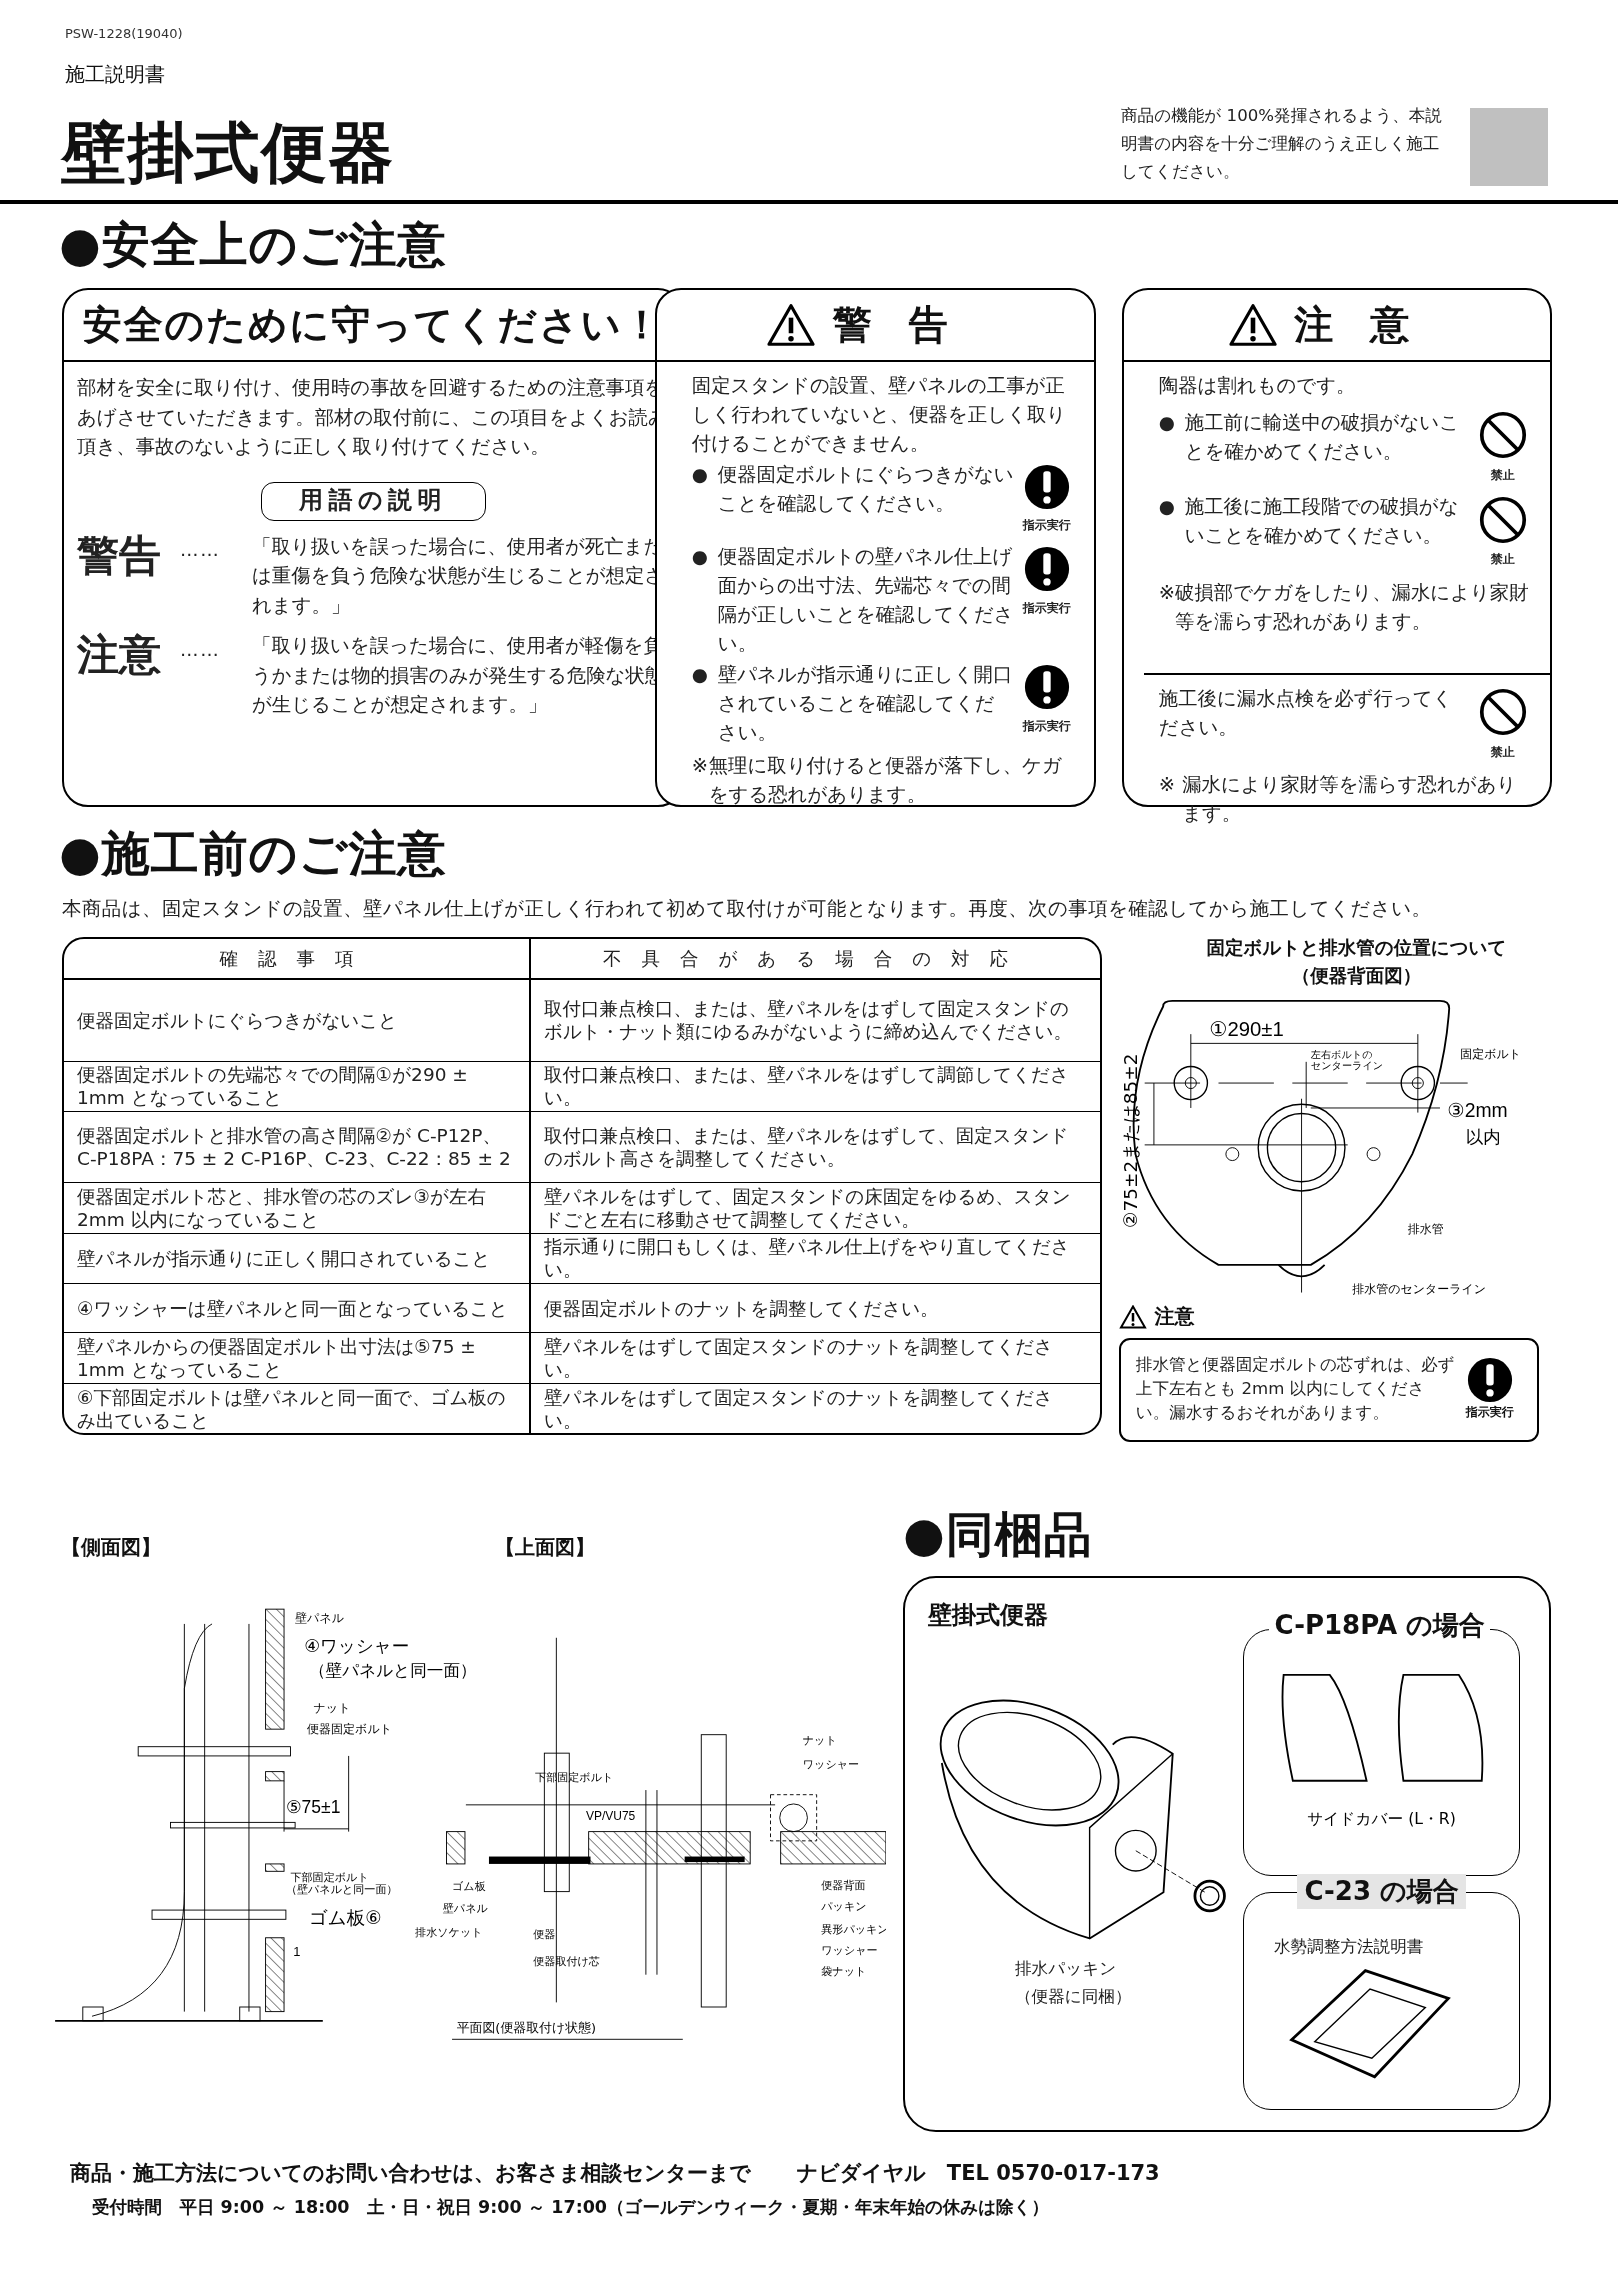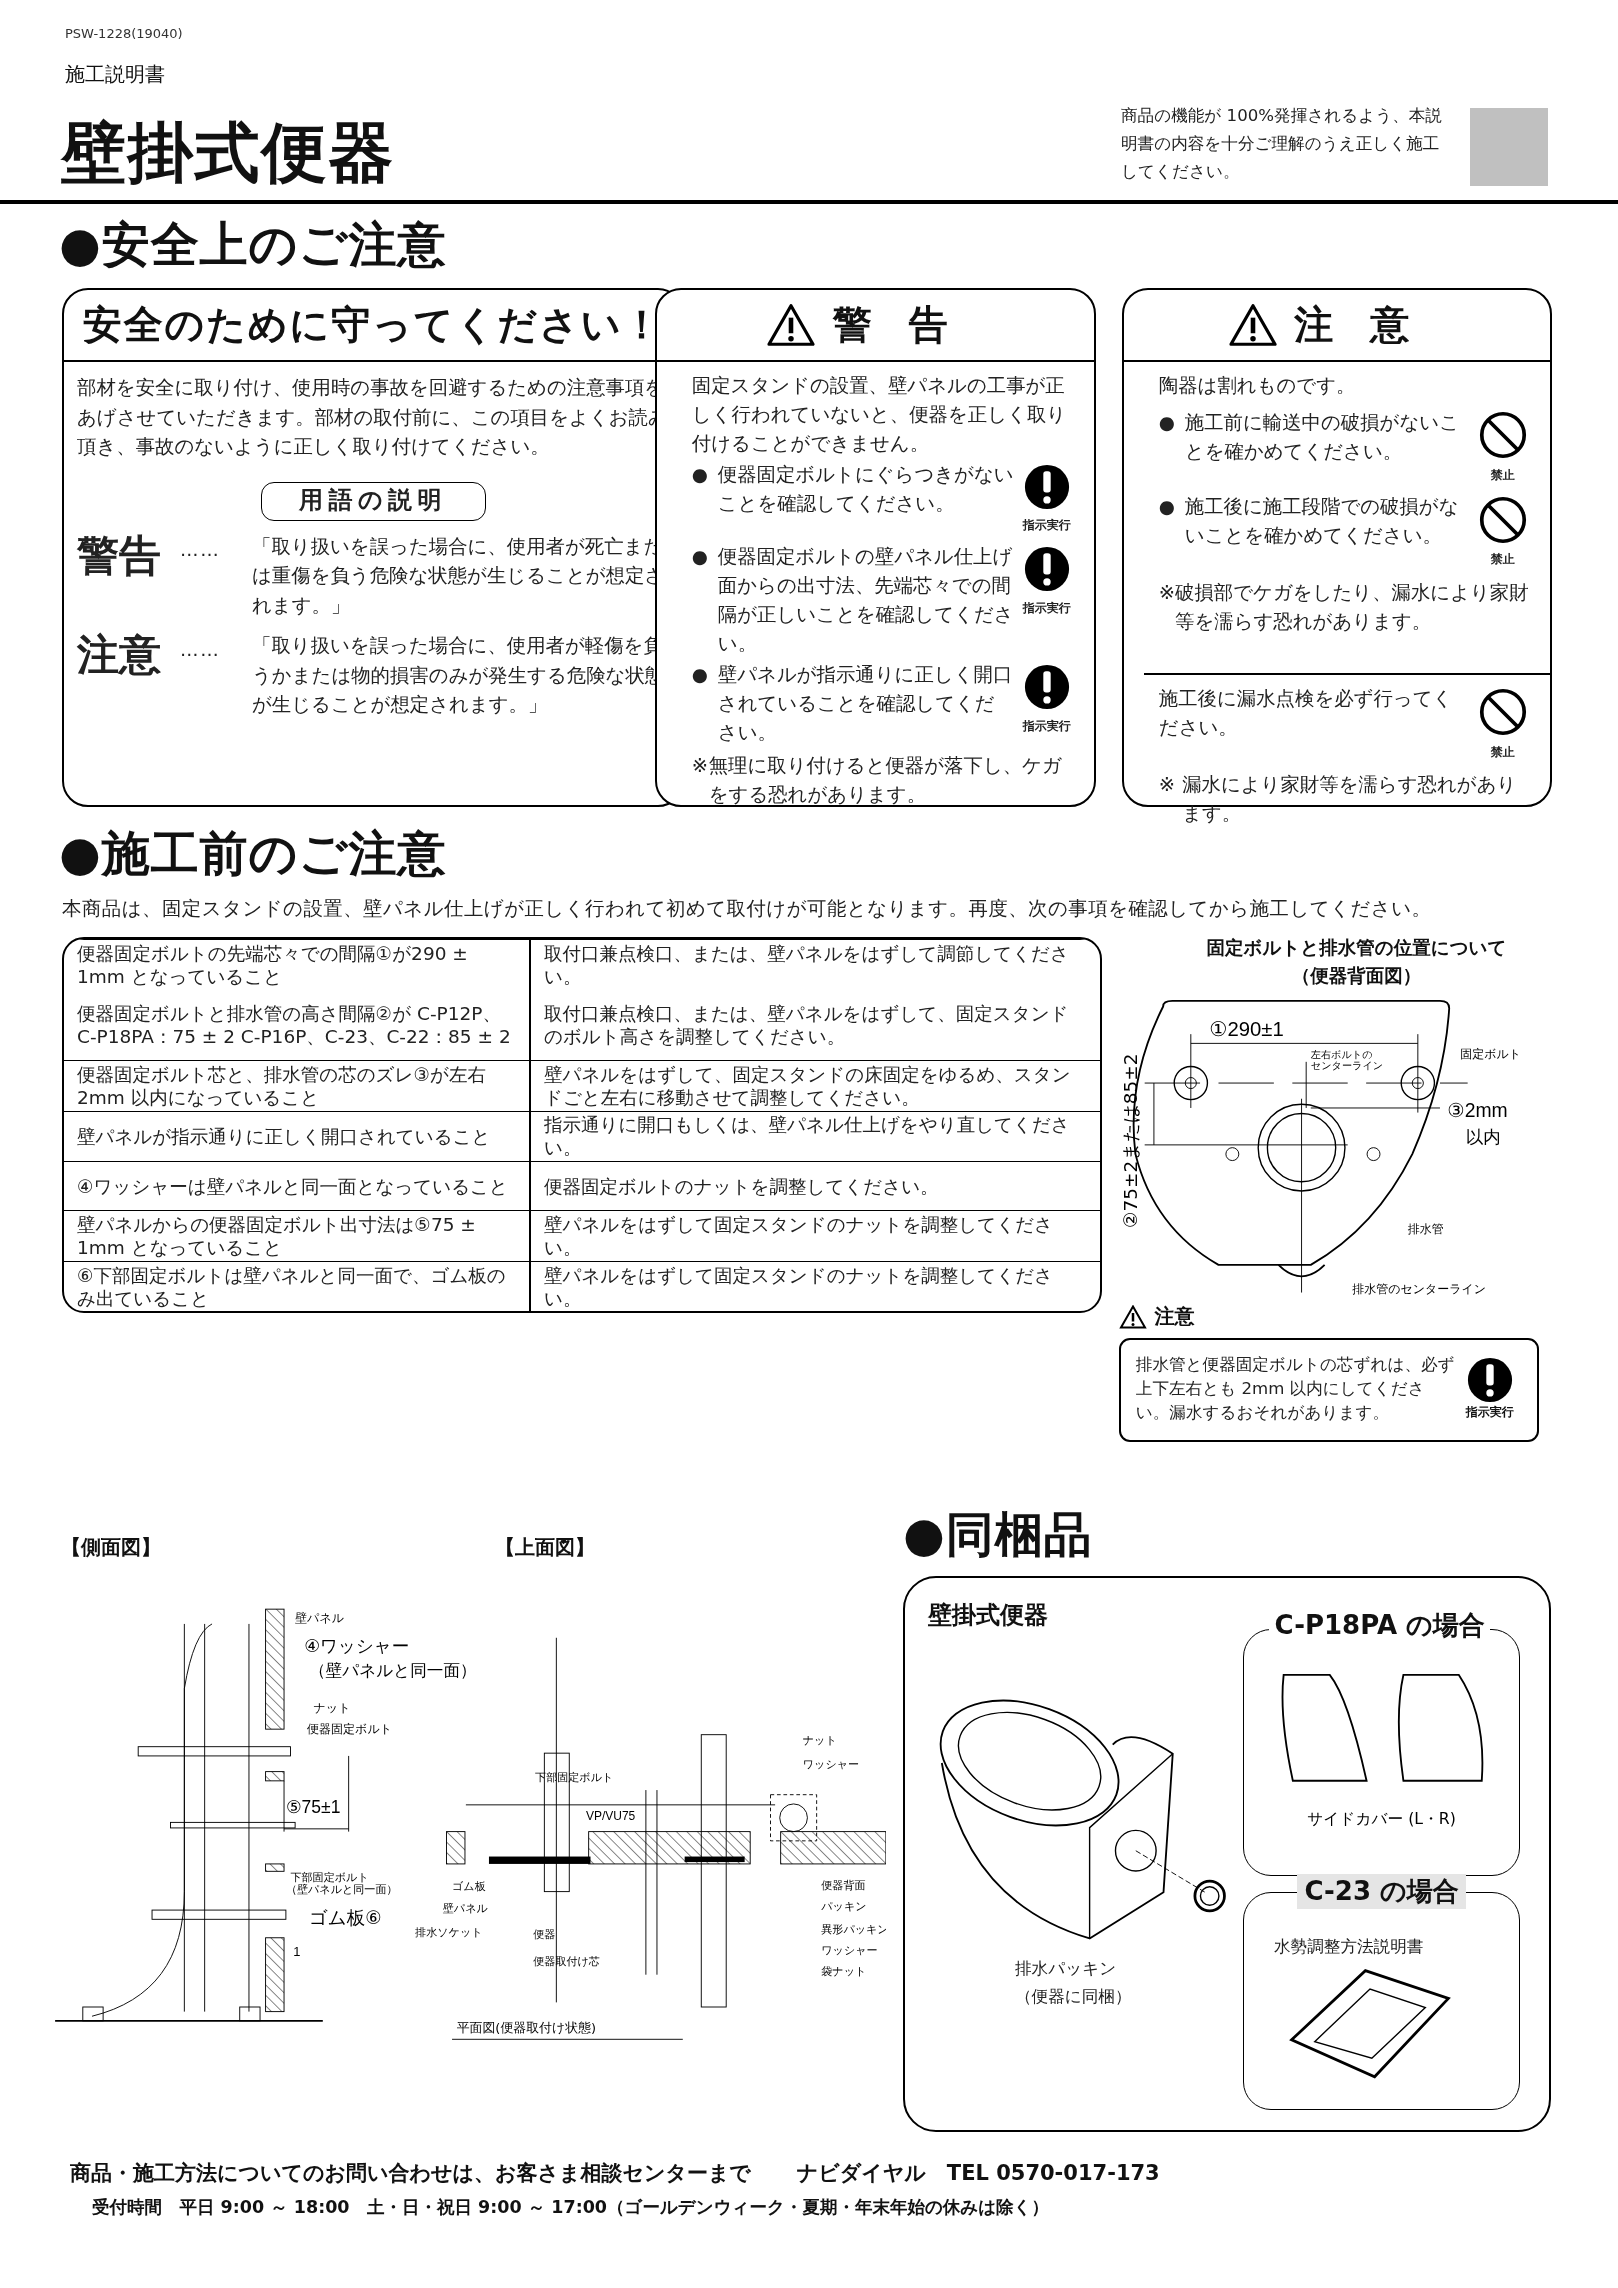--- a/index.html
+++ b/index.html
@@ -213,20 +213,28 @@
     </div>
   </div>
 </div>
 
 <div class="abs section-head sec2">●施工前のご注意</div>
 <div class="abs pre-text">本商品は、固定スタンドの設置、壁パネル仕上げが正しく行われて初めて取付けが可能となります。再度、次の事項を確認してから施工してください。</div>
 
 <div class="abs check-table">
   <table>
     <tbody>
+        <tr>
+      <th>確認事項</th>
+      <th>不具合がある場合の対応</th>
+    </tr>
+    <tr style="height:82px">
+          <td>便器固定ボルトにぐらつきがないこと</td>
+          <td>取付口兼点検口、または、壁パネルをはずして固定スタンドのボルト・ナット類にゆるみがないように締め込んでください。</td>
+        </tr>
     <tr style="height:49px">
           <td>便器固定ボルトの先端芯々での間隔①が290 ± 1mm となっていること</td>
           <td>取付口兼点検口、または、壁パネルをはずして調節してください。</td>
         </tr>
     <tr style="height:71px">
           <td>便器固定ボルトと排水管の高さ間隔②が C-P12P、C-P18PA：75 ± 2 C-P16P、C-23、C-22：85 ± 2</td>
           <td>取付口兼点検口、または、壁パネルをはずして、固定スタンドのボルト高さを調整してください。</td>
         </tr>
     <tr style="height:48px">
           <td>便器固定ボルト芯と、排水管の芯のズレ③が左右 2mm 以内になっていること</td>

